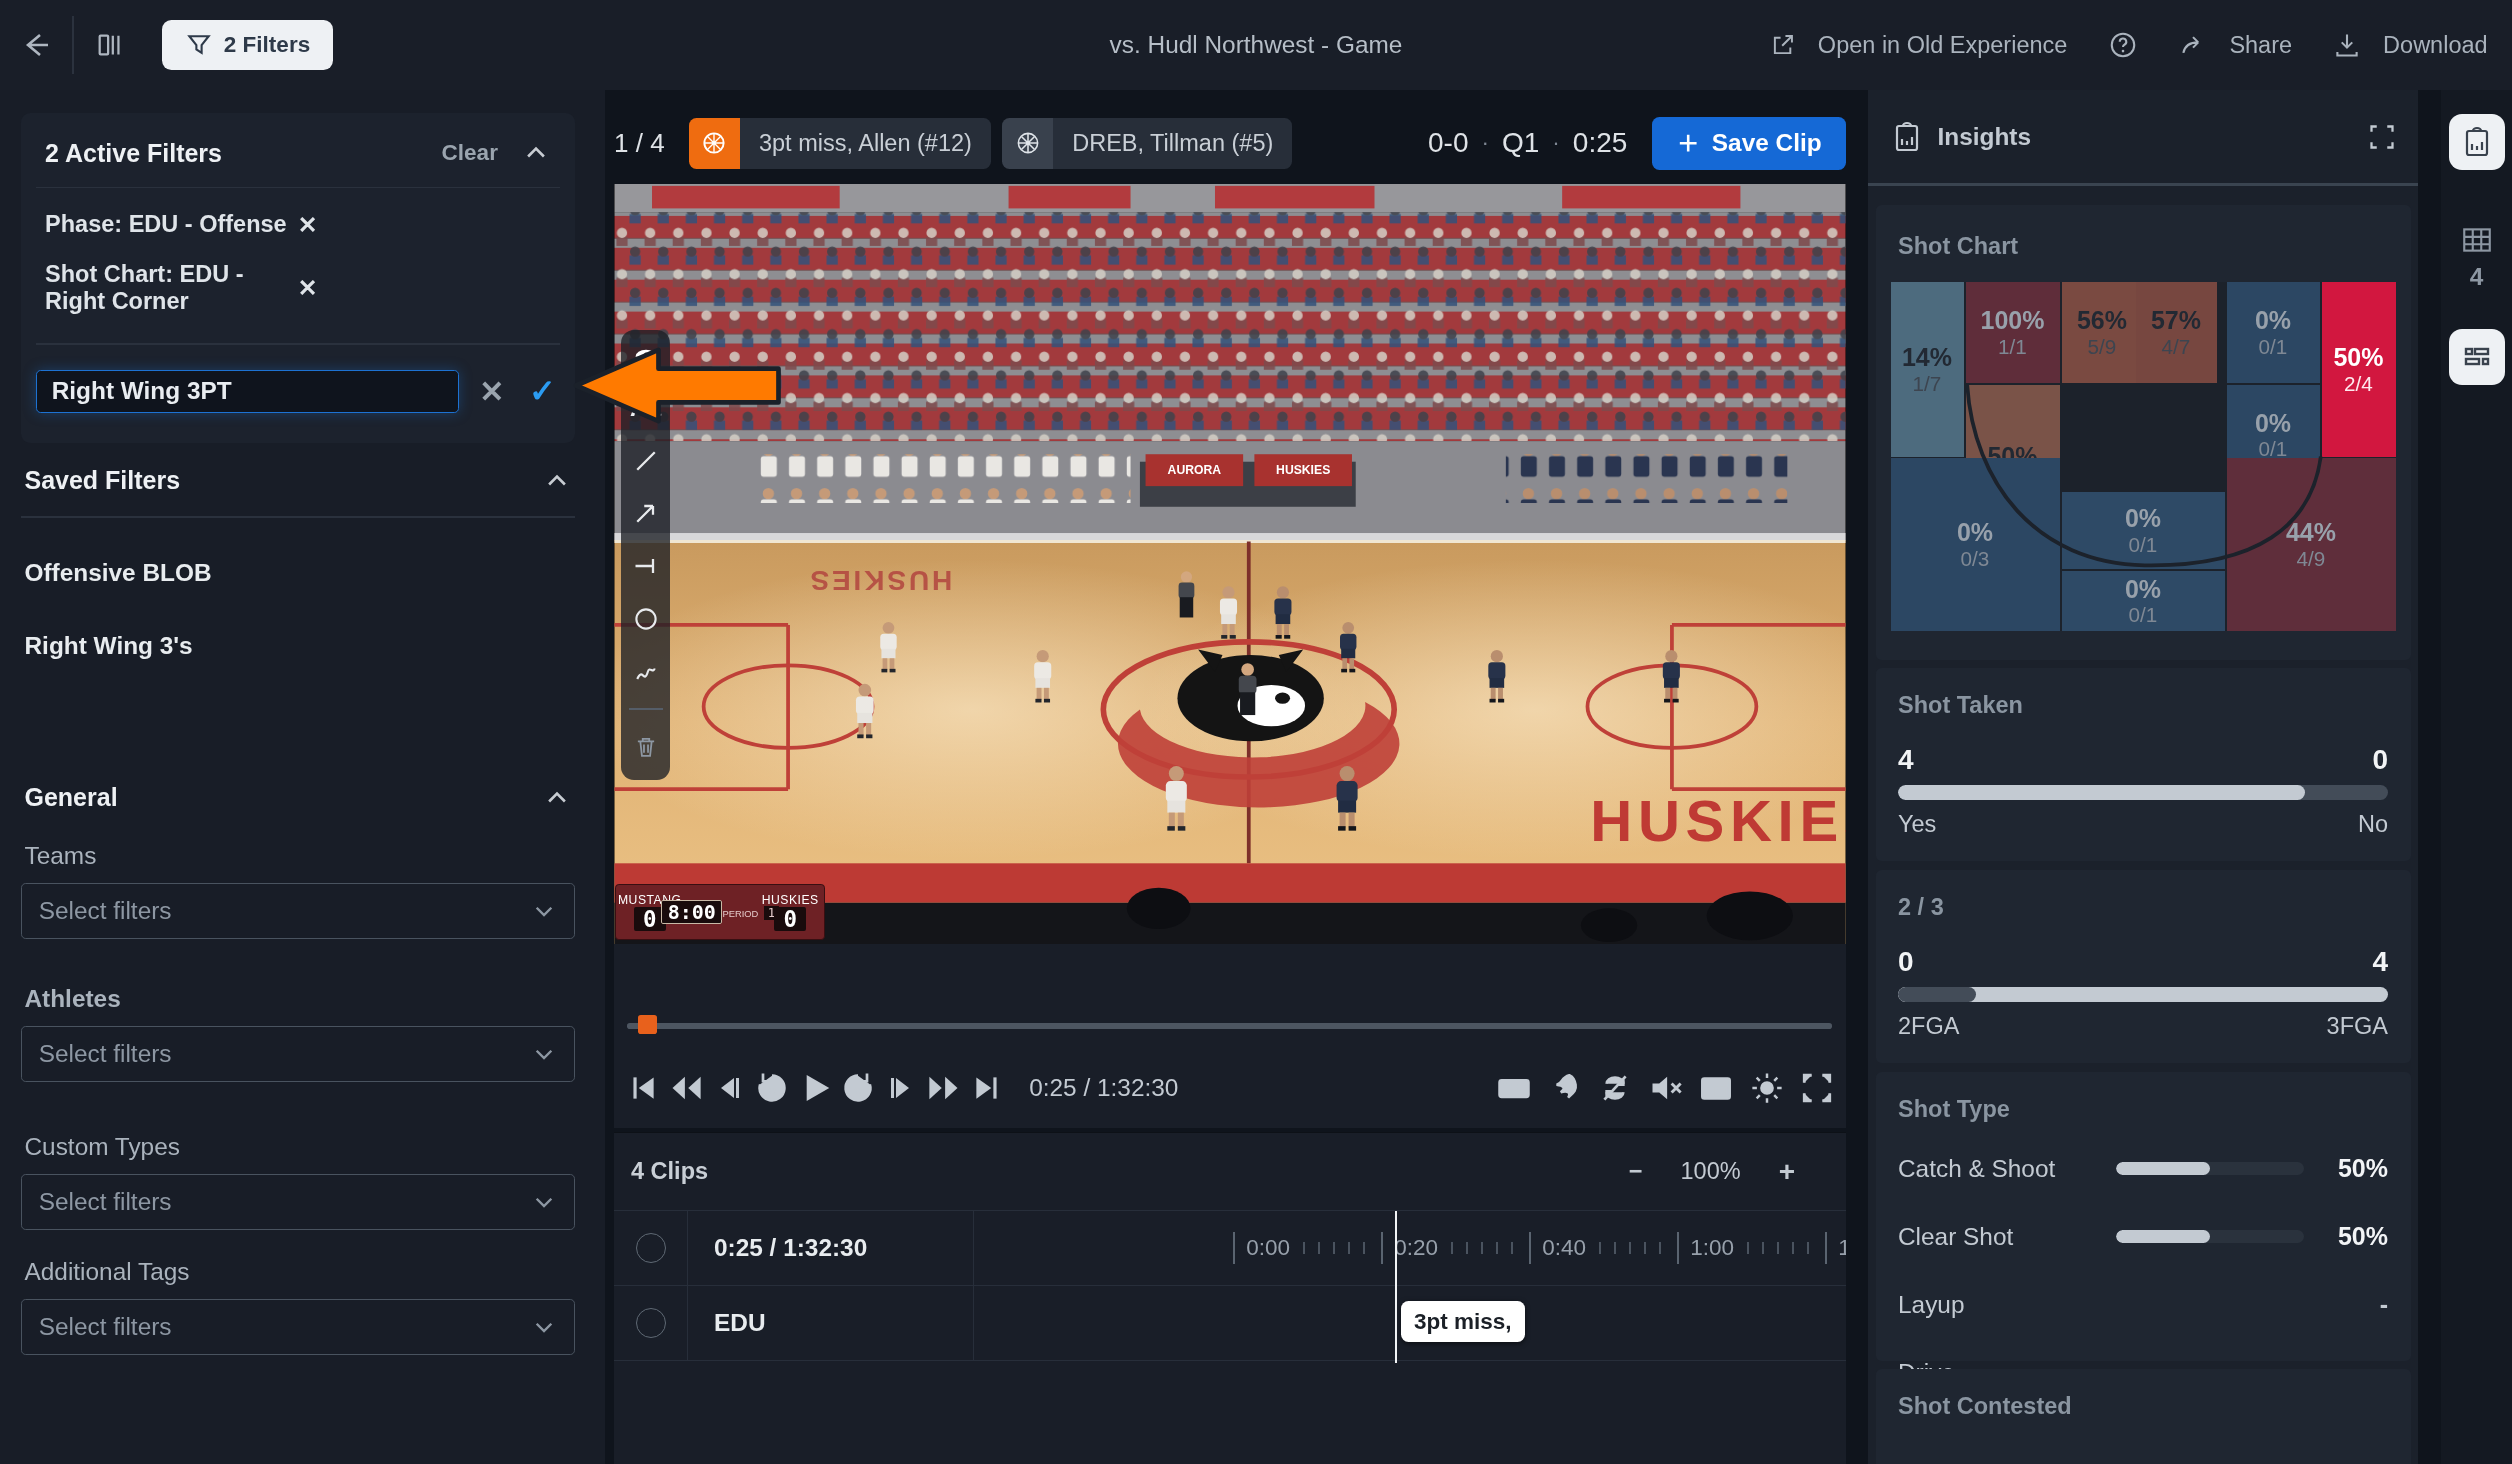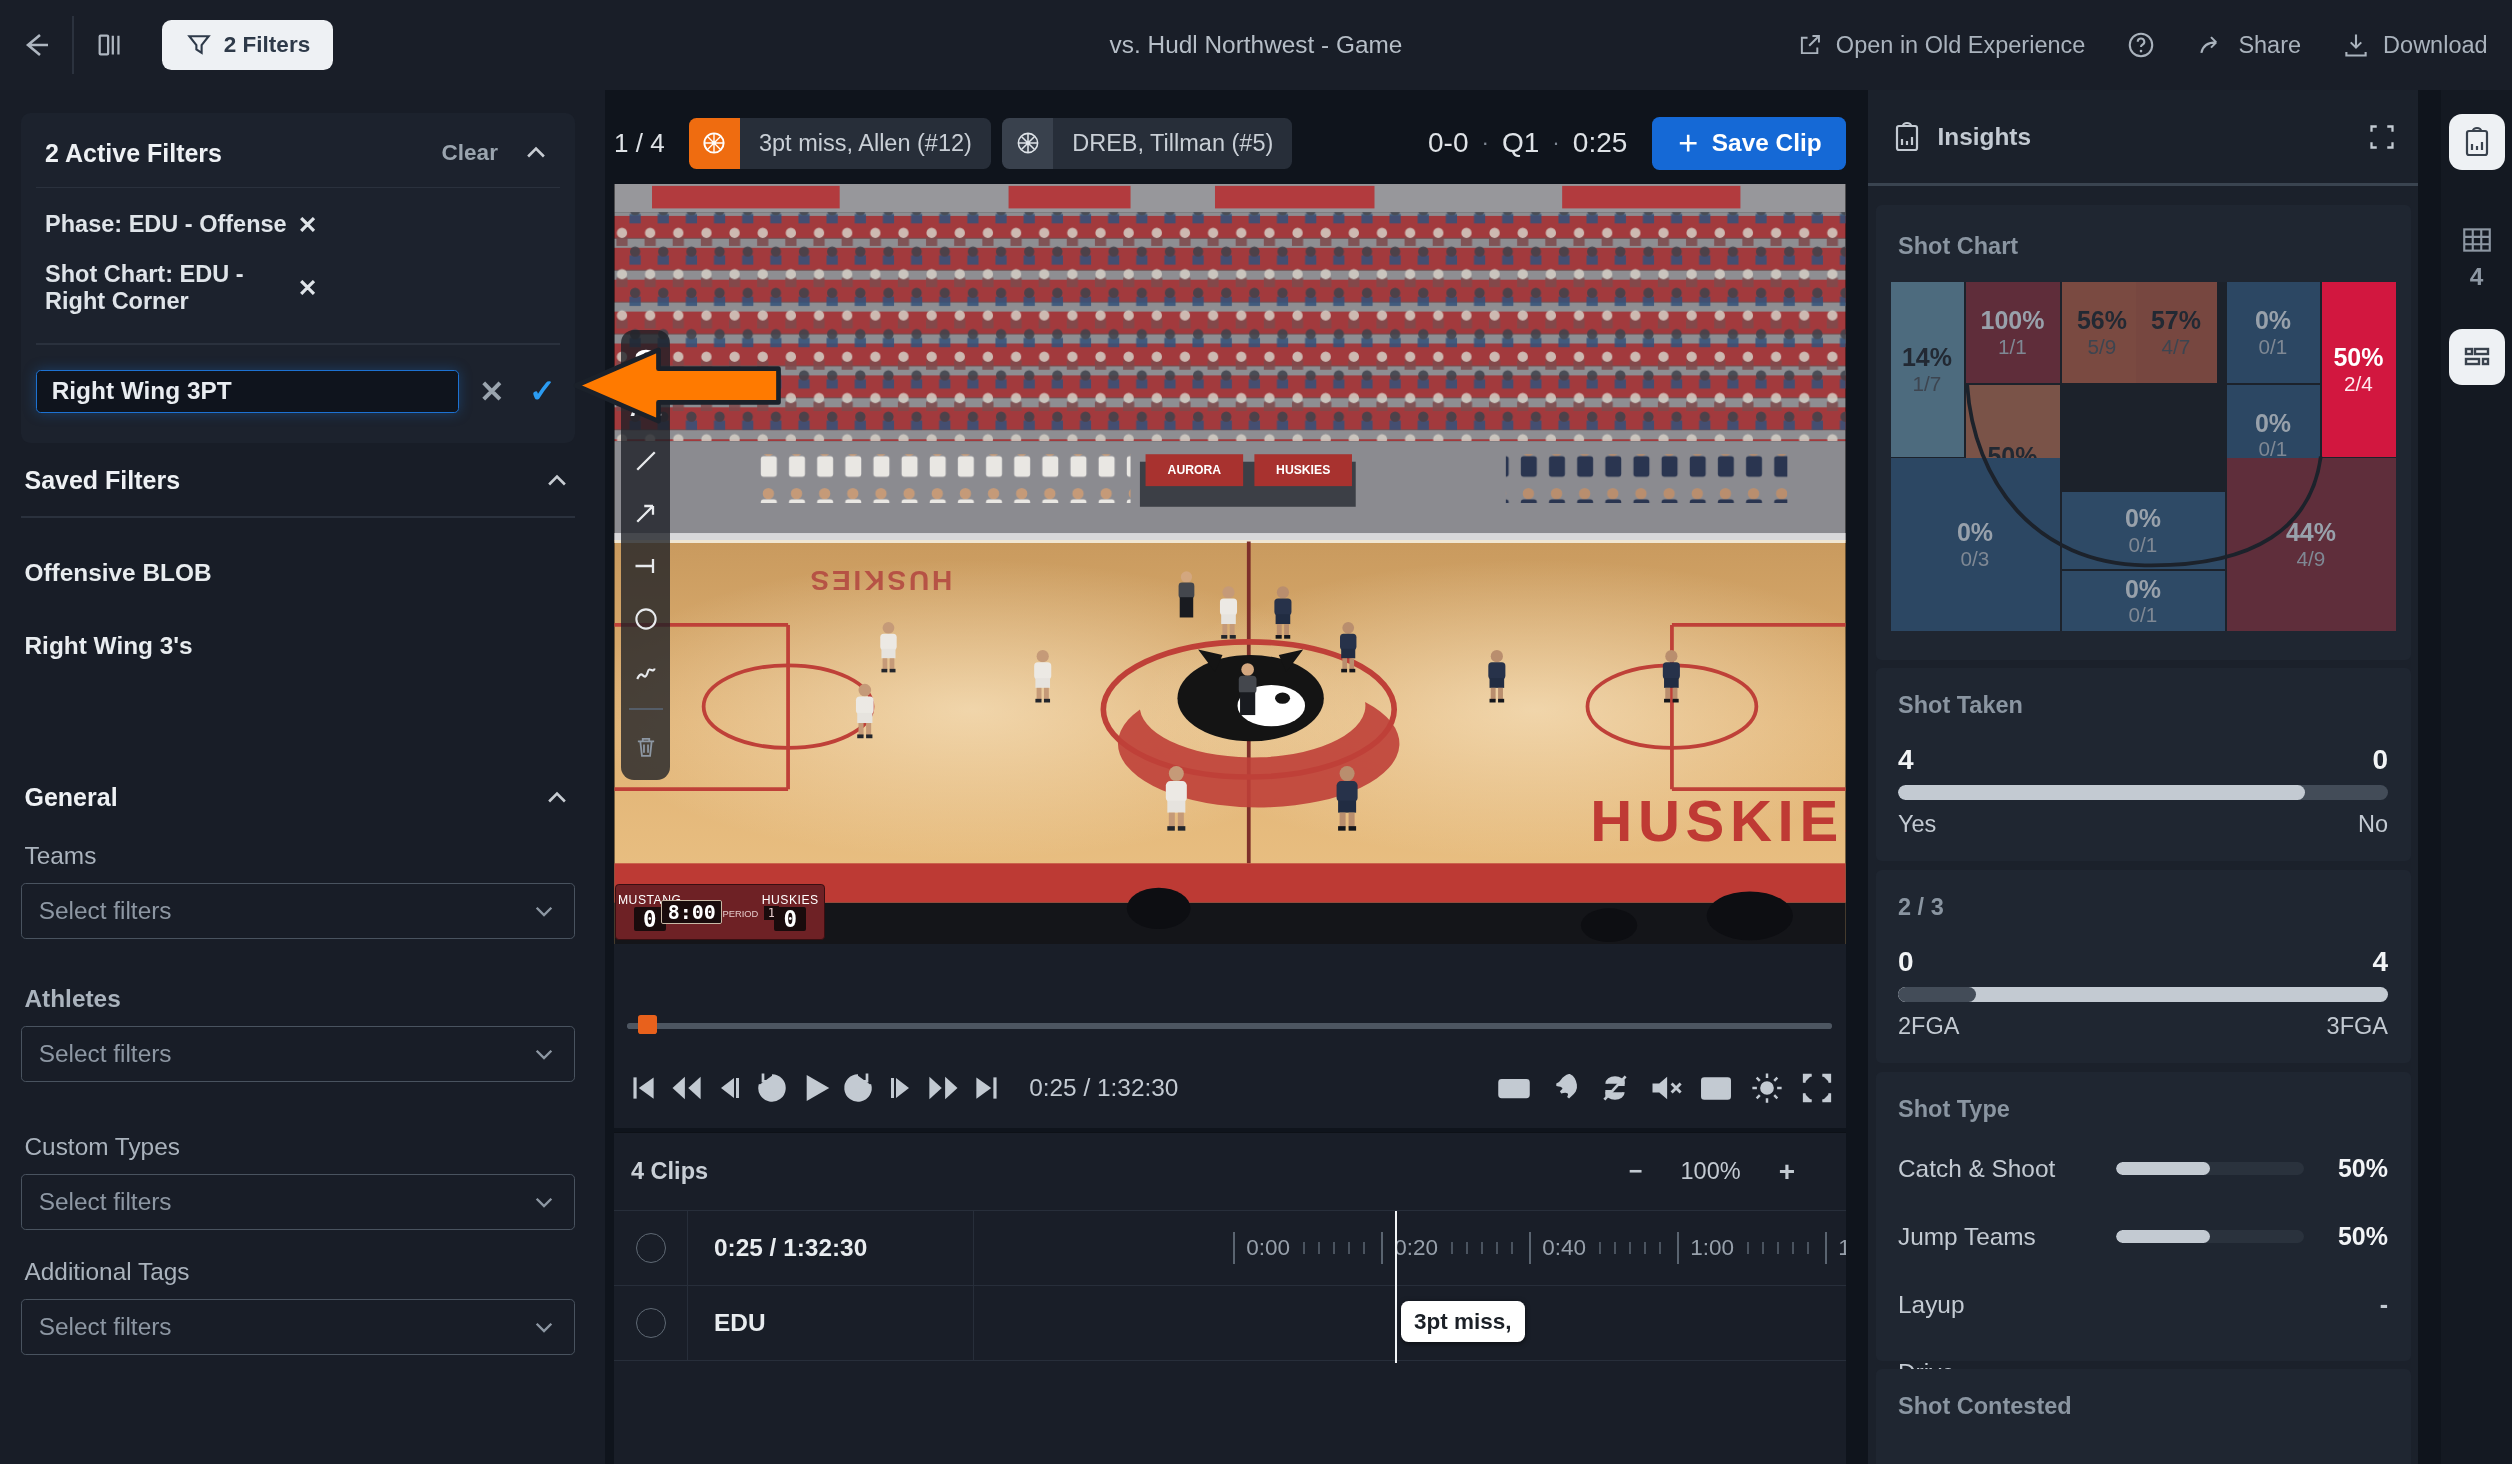--- a/index.html
+++ b/index.html
@@ -6,21 +6,21 @@
   .app{position:relative;width:2512px;height:1465px;overflow:hidden;background:#0f141c;
        font-family:"Liberation Sans",sans-serif;color:#c3cad2;font-size:22.5px;}
   
   .topbar{position:absolute;left:0;top:0;width:2512px;height:90px;background:#191e28;display:flex;align-items:center;}
   .tb-icon{display:flex;align-items:center;justify-content:center;width:53px;height:53px;color:#aeb6c0;cursor:pointer;}
   .tb-divider{width:1.9px;height:58px;background:#2b323e;margin:0 9.4px;}
   .filters-btn{display:flex;align-items:center;gap:11.3px;background:#eef1f4;color:#2c3staticforce;color:#2e3a49;
       border-radius:9.4px;padding:11.3px 22.5px;font-weight:bold;margin-left:26px;}
   .tb-title{position:absolute;left:50%;top:50%;transform:translate(-50%,-50%);color:#b6bec7;font-size:24.4px;}
   .tb-right{position:absolute;right:24.4px;top:0;height:90px;display:flex;align-items:center;gap:41px;color:#aab3bd;}
-  .tb-action{display:flex;align-items:center;gap:13px;font-size:23.5px;}
+  .tb-action{display:flex;align-items:center;gap:22px;font-size:23.5px;}
   
   .sidebar{position:absolute;left:0;top:90px;width:605px;height:1374px;background:#181d27;}
   .af-card{position:absolute;left:20.7px;top:22.5px;width:554px;height:330px;background:#1c222d;border-radius:9.4px;}
   .af-head{display:flex;align-items:center;padding:26px 24.4px 19px 24.4px;}
   .af-title{font-weight:bold;color:#eef1f4;font-size:25px;flex:1;}
   .clear{color:#9aa4ae;font-weight:bold;margin-right:24.4px;}
   .chev{color:#c7ccd2;}
   .hr{height:1.9px;background:#2a313d;margin:0 15px;}
   .chip{display:flex;align-items:center;padding:22.5px 24.4px 0 24.4px;}
   .chip span{font-weight:bold;color:#dfe4e9;font-size:23.5px;flex:1;}
@@ -756,21 +756,21 @@
       <div class="card-title">Shot Type</div>
       <div style="margin-top:11.3px;">
         <div class="st-row">
           <span class="st-label">Catch &amp; Shoot</span>
           <div class="st-track">
               <div class="st-fill" style="width:50%;"></div>
             </div>
           <span class="st-val">50%</span>
         </div>
         <div class="st-row">
-          <span class="st-label">Jump Teams</span>
+          <span class="st-label">Clear Shot</span>
           <div class="st-track">
               <div class="st-fill" style="width:50%;"></div>
             </div>
           <span class="st-val">50%</span>
         </div>
         <div class="st-row">
           <span class="st-label">Layup</span>
           <span class="st-val dash">-</span>
         </div>
         <div class="st-row">

